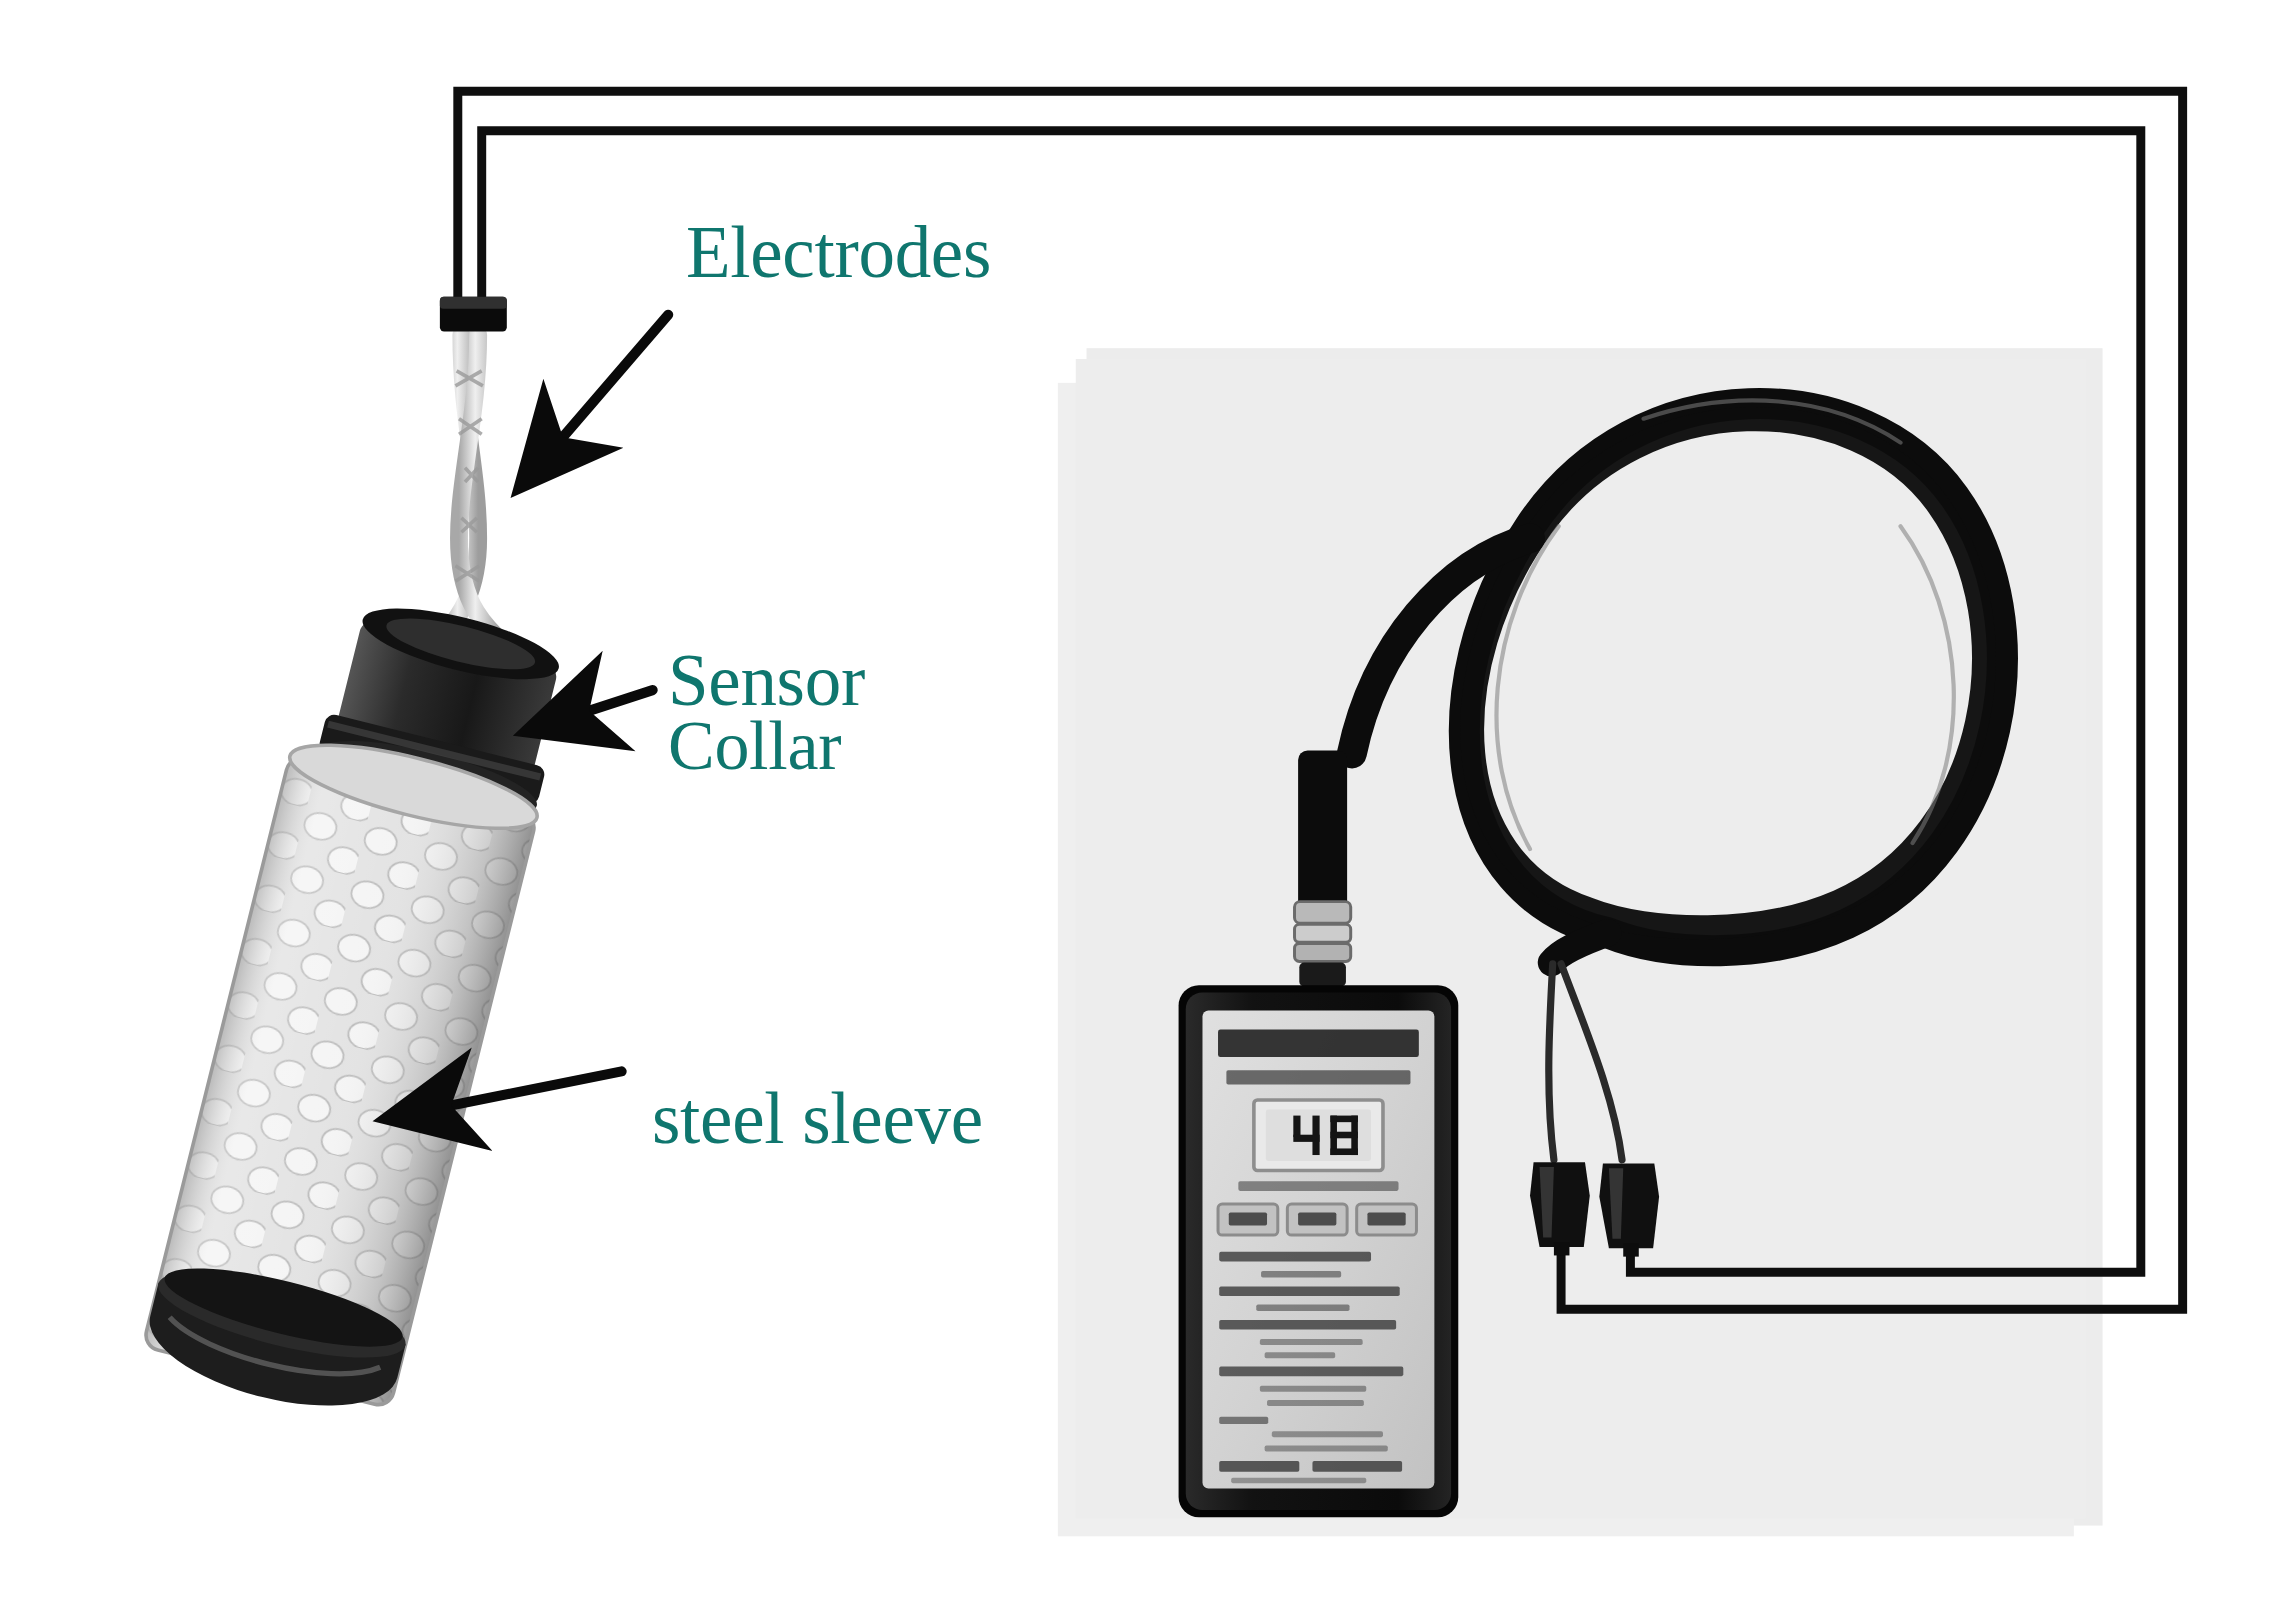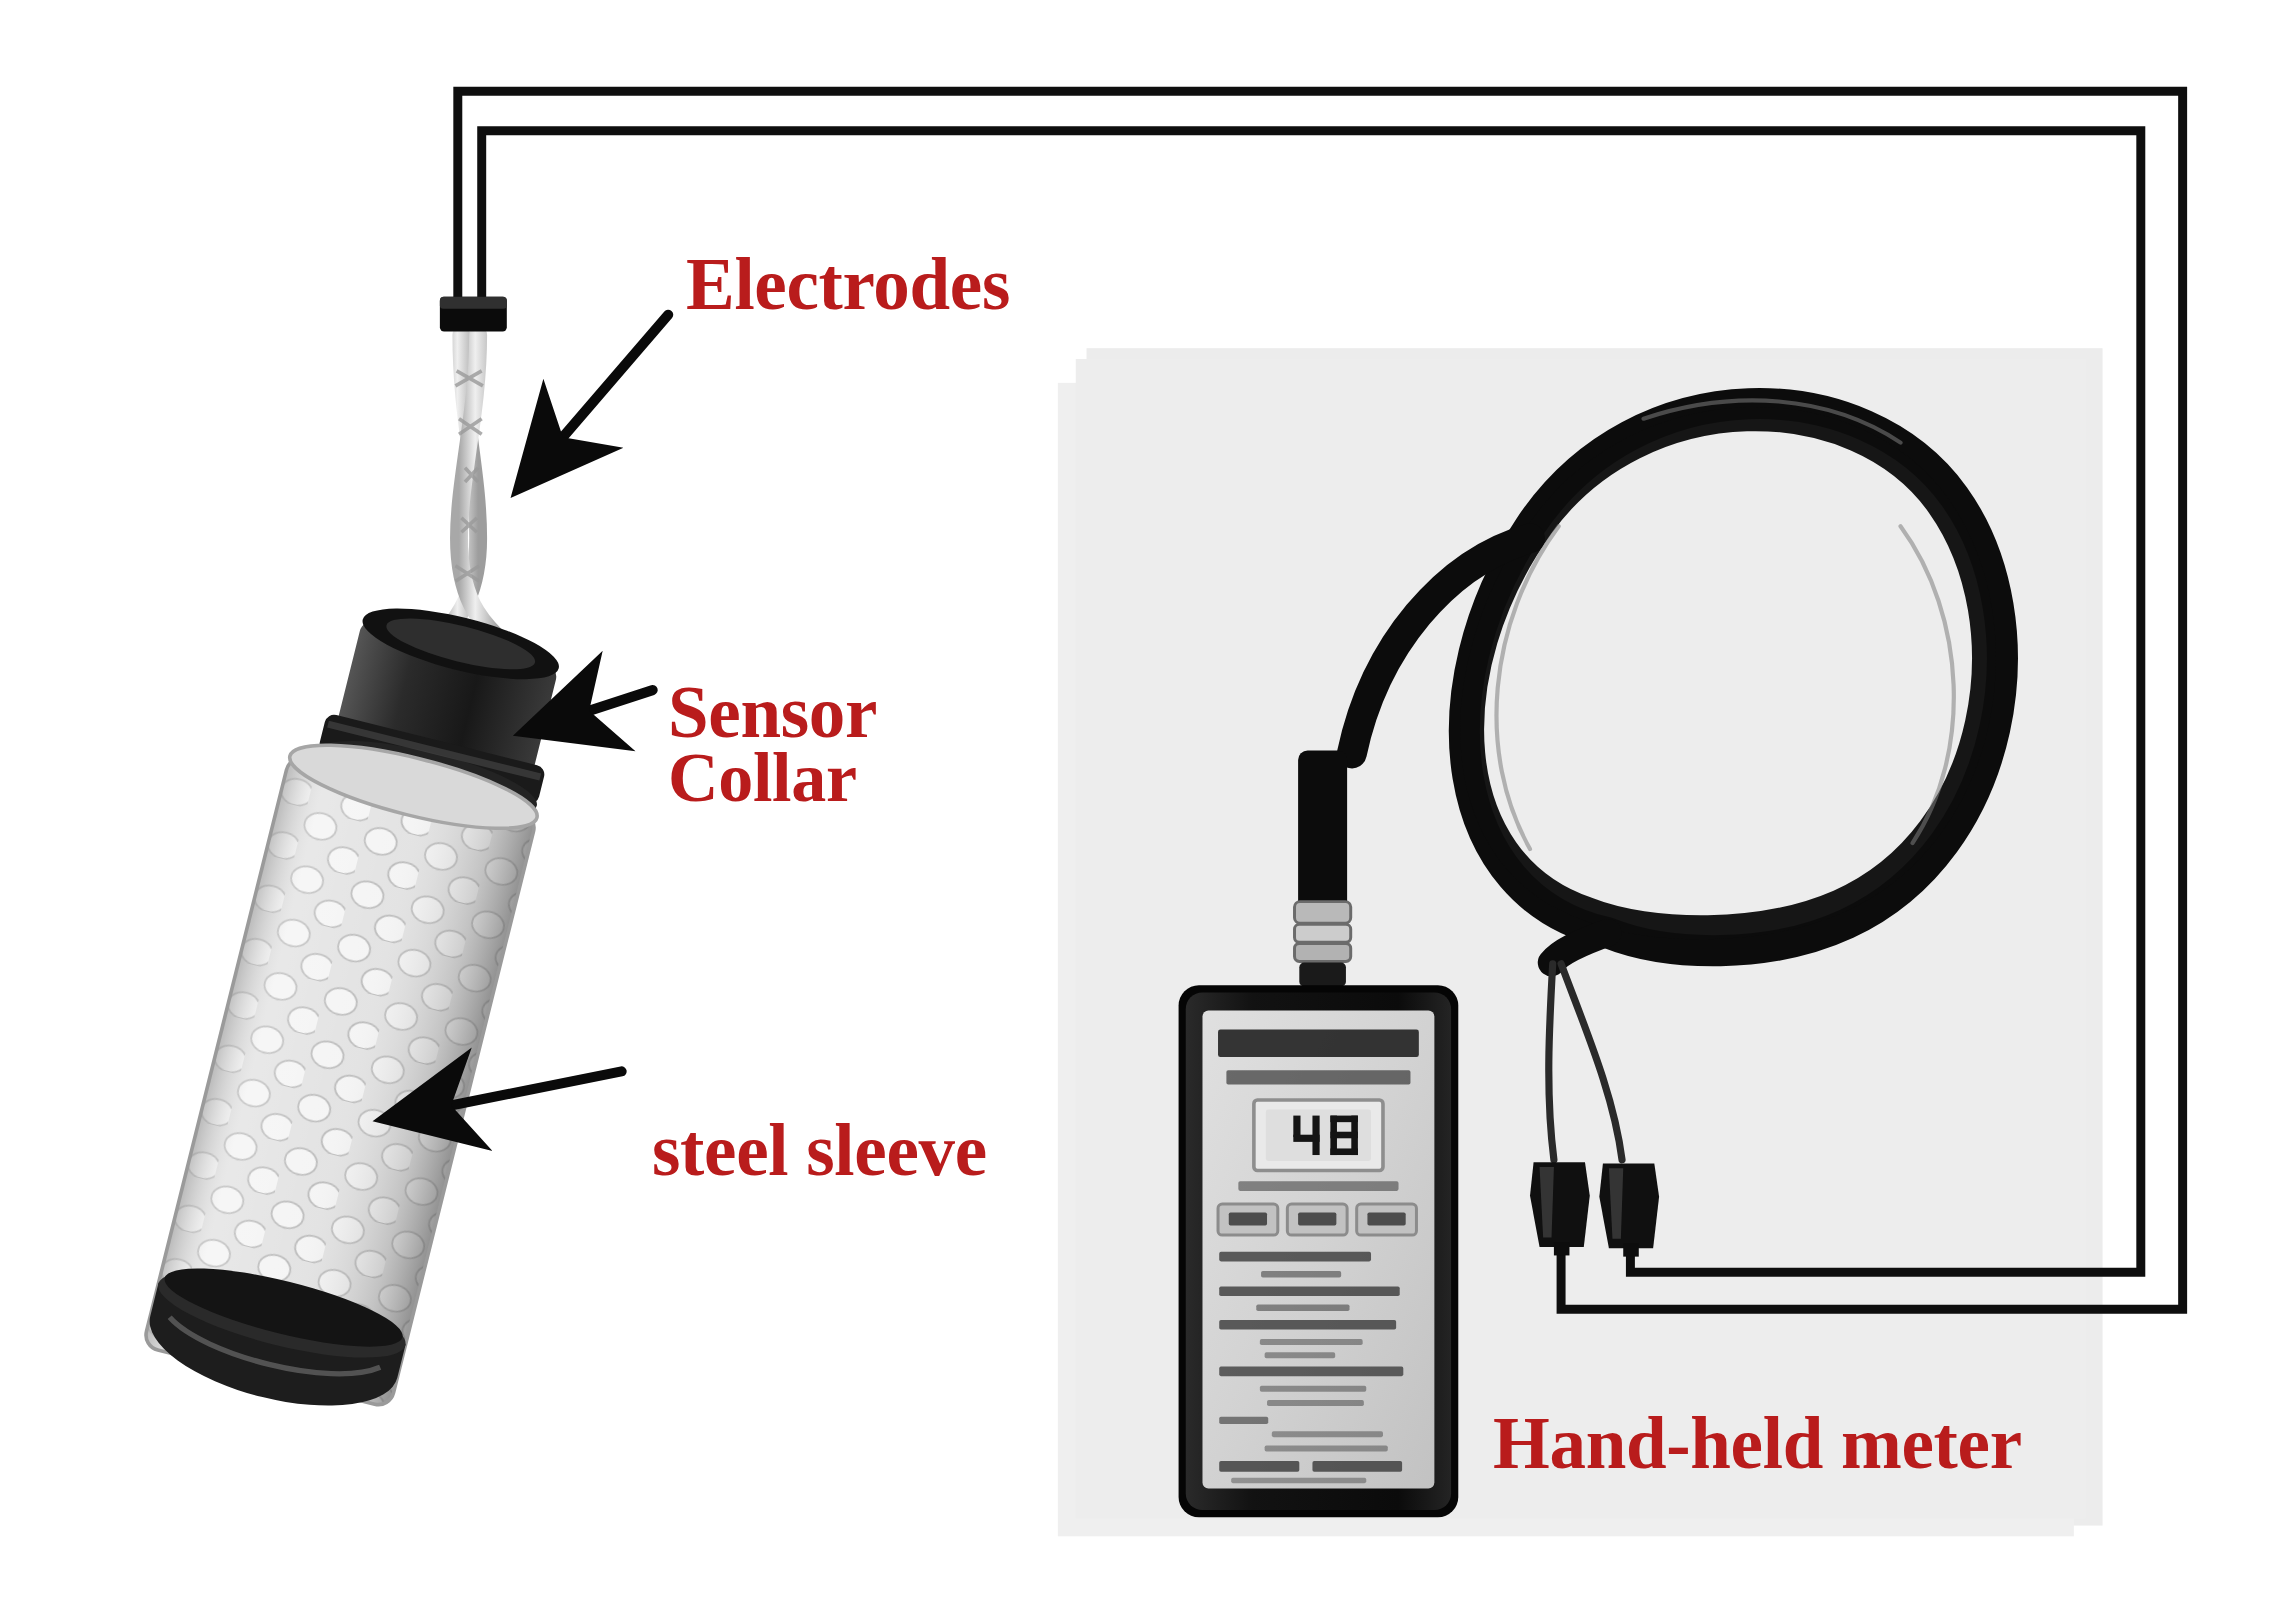--- a/index.html
+++ b/index.html
@@ -8,26 +8,25 @@
     position:relative;
     width:2295px;
     height:1612px;
     background:#ffffff;
     overflow:hidden;
   }
   #art{position:absolute;left:0;top:0;width:2295px;height:1612px;}
   .lbl{
     position:absolute;
     font-family:"Liberation Serif", serif;
-    font-weight:bold;
-    color:#b91c1c;
+    font-weight:normal;
+    color:#0f766e;
     line-height:1.02;
     white-space:nowrap;
     letter-spacing:-0.3px;
-    margin-top:32px;
   }
   #lbl-electrodes{left:686px;top:216px;font-size:73px;}
   #lbl-sensor{left:668px;top:644px;font-size:73px;}
   #lbl-collar{left:668px;top:710px;font-size:70px;}
   #lbl-stainless{left:638px;top:979px;font-size:73px;}
   #lbl-steelsleeve{left:652px;top:1082px;font-size:73px;}
   #lbl-handheld{left:1493px;top:1375px;font-size:73px;}
 </style>
 </head>
 <body>
@@ -263,16 +262,15 @@
     </g>
   </svg>
 
   <div class="lbl" id="lbl-electrodes">Electrodes</div>
 
   <div class="lbl" id="lbl-sensor">Sensor</div>
   <div class="lbl" id="lbl-collar">Collar</div>
 
   <div class="lbl" id="lbl-steelsleeve">steel sleeve</div>
 
-  <div class="lbl" id="lbl-handheld">Hand-held meter</div>
 
 </div>
 
 
 </body></html>

